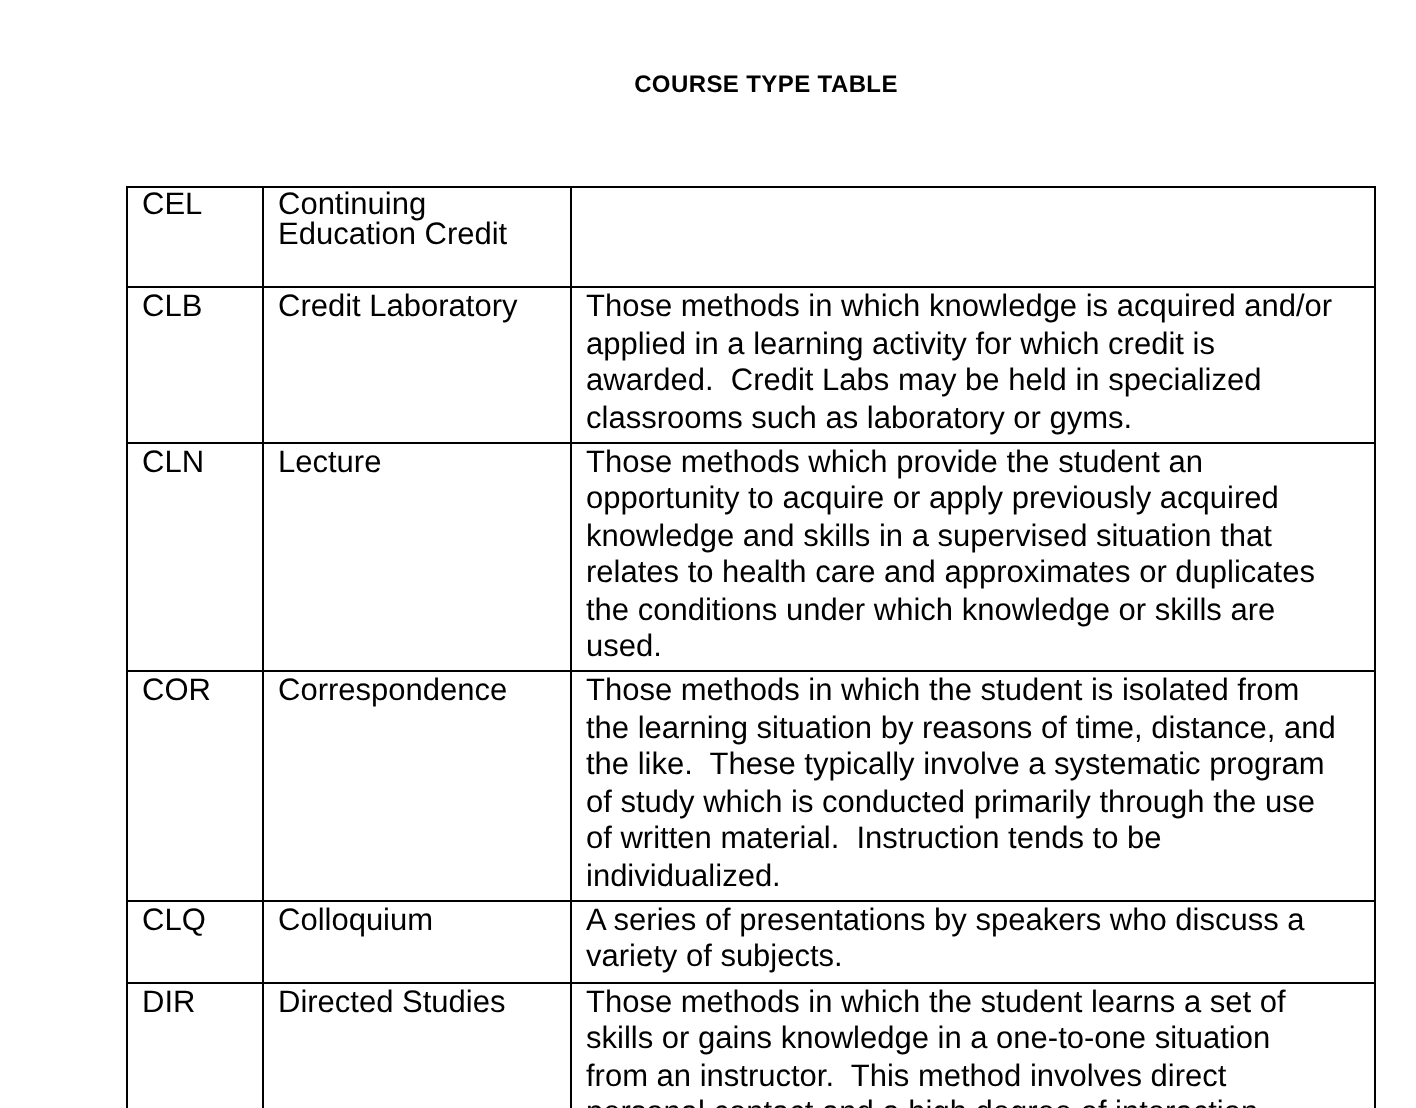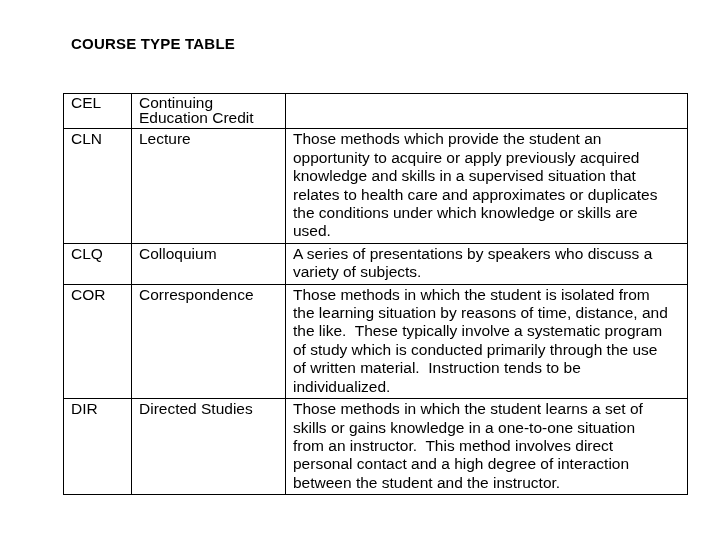--- a/index.html
+++ b/index.html
@@ -14,22 +14,22 @@
     position: relative;
     font-family: "Liberation Sans", sans-serif;
     color: #000000;
     -webkit-font-smoothing: antialiased;
   }
   .doc-title {
     position: absolute;
     top: 35px;
     left: 71px;
     width: 624px;
-    text-align: left;
-    font-size: 15px;
+    text-align: center;
+    font-size: 12px;
     font-weight: bold;
     letter-spacing: 0.2px;
     white-space: pre;
   }
   table.course-table {
     position: absolute;
     top: 93px;
     left: 63px;
     width: 624px;
     border-collapse: collapse;
@@ -44,21 +44,21 @@
     padding: 1px 7px 2px 7px;
     font-size: 15.5px;
     line-height: 18.4px;
     white-space: pre-wrap;
     word-wrap: break-word;
     overflow: hidden;
   }
   
   table.course-table tr.row-tight td {
     line-height: 15.2px;
-    padding-bottom: 3px;
+    padding-bottom: 18px;
   }
 </style>
 </head>
 <body>
 
 <div class="doc-title">COURSE TYPE TABLE</div>
 
 <table class="course-table">
   <colgroup>
     <col class="col-code">
@@ -66,44 +66,52 @@
     <col class="col-desc">
   </colgroup>
   <tbody>
     <tr class="row-tight">
       <td>CEL</td>
       <td>Continuing
 Education Credit</td>
       <td></td>
     </tr>
     <tr>
+      <td>CLB</td>
+      <td>Credit Laboratory</td>
+      <td>Those methods in which knowledge is acquired and/or
+applied in a learning activity for which credit is
+awarded.  Credit Labs may be held in specialized
+classrooms such as laboratory or gyms.</td>
+    </tr>
+    <tr>
       <td>CLN</td>
       <td>Lecture</td>
       <td>Those methods which provide the student an
 opportunity to acquire or apply previously acquired
 knowledge and skills in a supervised situation that
 relates to health care and approximates or duplicates
 the conditions under which knowledge or skills are
 used.</td>
     </tr>
     <tr>
-      <td>CLQ</td>
-      <td>Colloquium</td>
-      <td>A series of presentations by speakers who discuss a
-variety of subjects.</td>
-    </tr>
-    <tr>
       <td>COR</td>
       <td>Correspondence</td>
       <td>Those methods in which the student is isolated from
 the learning situation by reasons of time, distance, and
 the like.  These typically involve a systematic program
 of study which is conducted primarily through the use
 of written material.  Instruction tends to be
 individualized.</td>
+    </tr>
+    <tr>
+      <td>CLQ</td>
+      <td>Colloquium</td>
+      <td>A series of presentations by speakers who discuss a
+variety of subjects.</td>
     </tr>
     <tr>
       <td>DIR</td>
       <td>Directed Studies</td>
       <td>Those methods in which the student learns a set of
 skills or gains knowledge in a one-to-one situation
 from an instructor.  This method involves direct
 personal contact and a high degree of interaction
 between the student and the instructor.</td>
     </tr>

